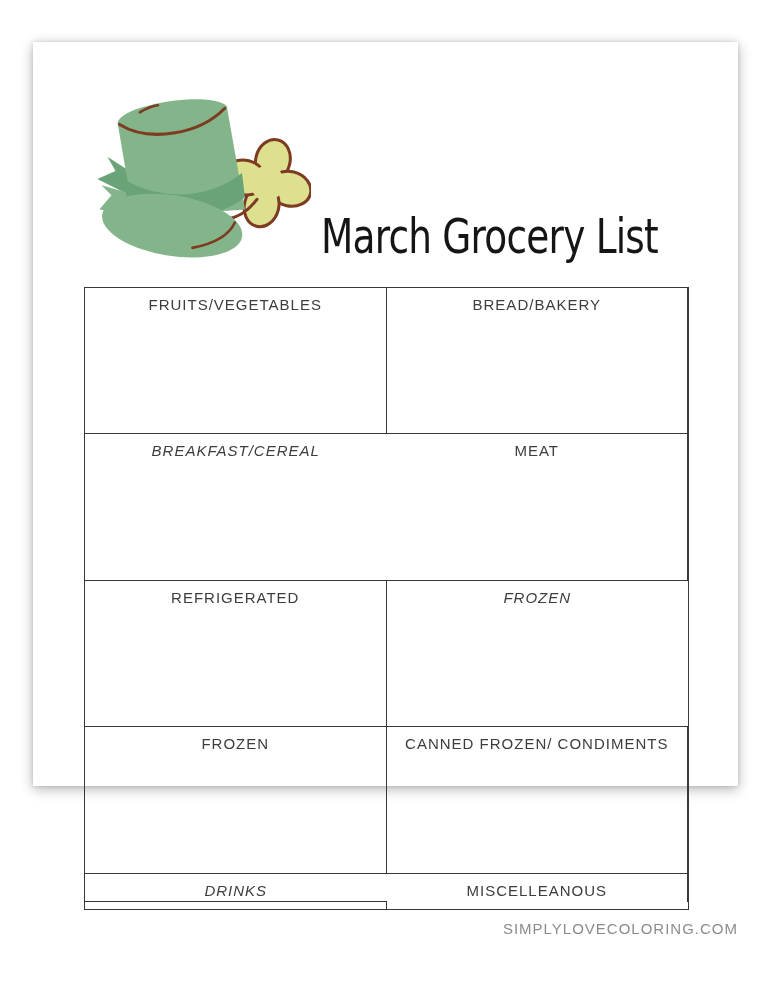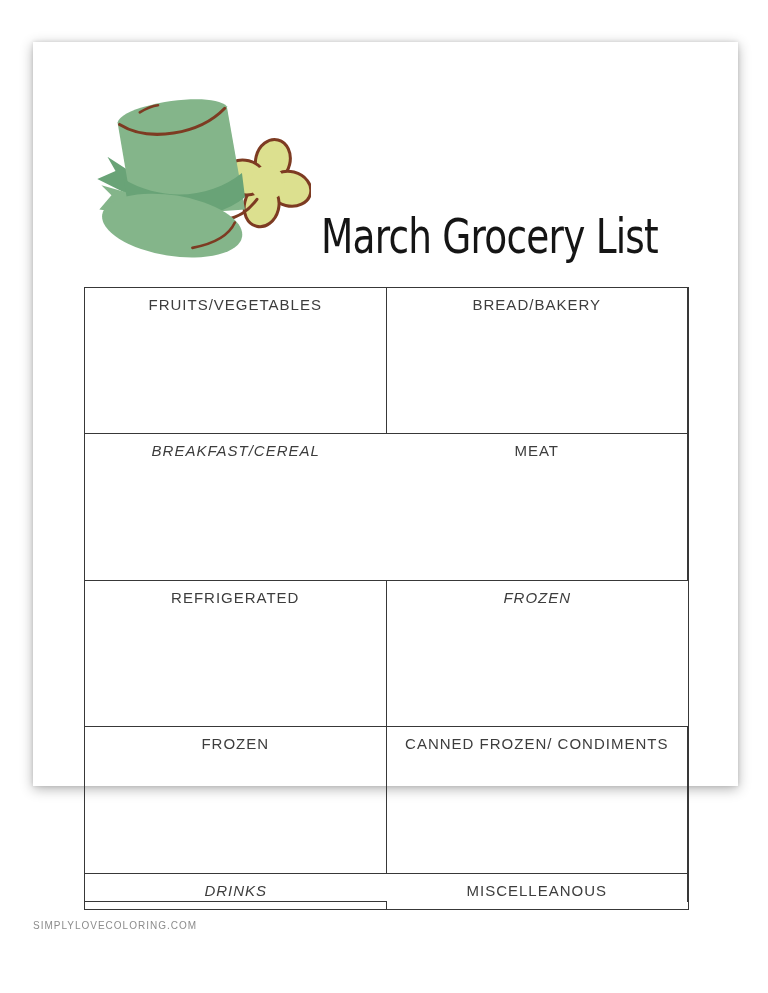--- a/index.html
+++ b/index.html
@@ -56,22 +56,22 @@
     font-family: "Liberation Sans", sans-serif;
     font-size: 15px;
     letter-spacing: 1px;
     color: #3d3d3d;
     line-height: 1.35;
   }
   .footer {
     position: absolute;
     left: 0; top: 878px;
     width: 100%;
-    text-align: left;
-    font-size: 10px;
+    text-align: right;
+    font-size: 15px;
     letter-spacing: 1px;
     color: #8c8c8c;
   }
 </style>
 </head>
 <body>
 
 <div class="page">
 
   <svg class="hat-illustration" viewBox="0 0 215 174" stroke-linecap="round" stroke-linejoin="round">

